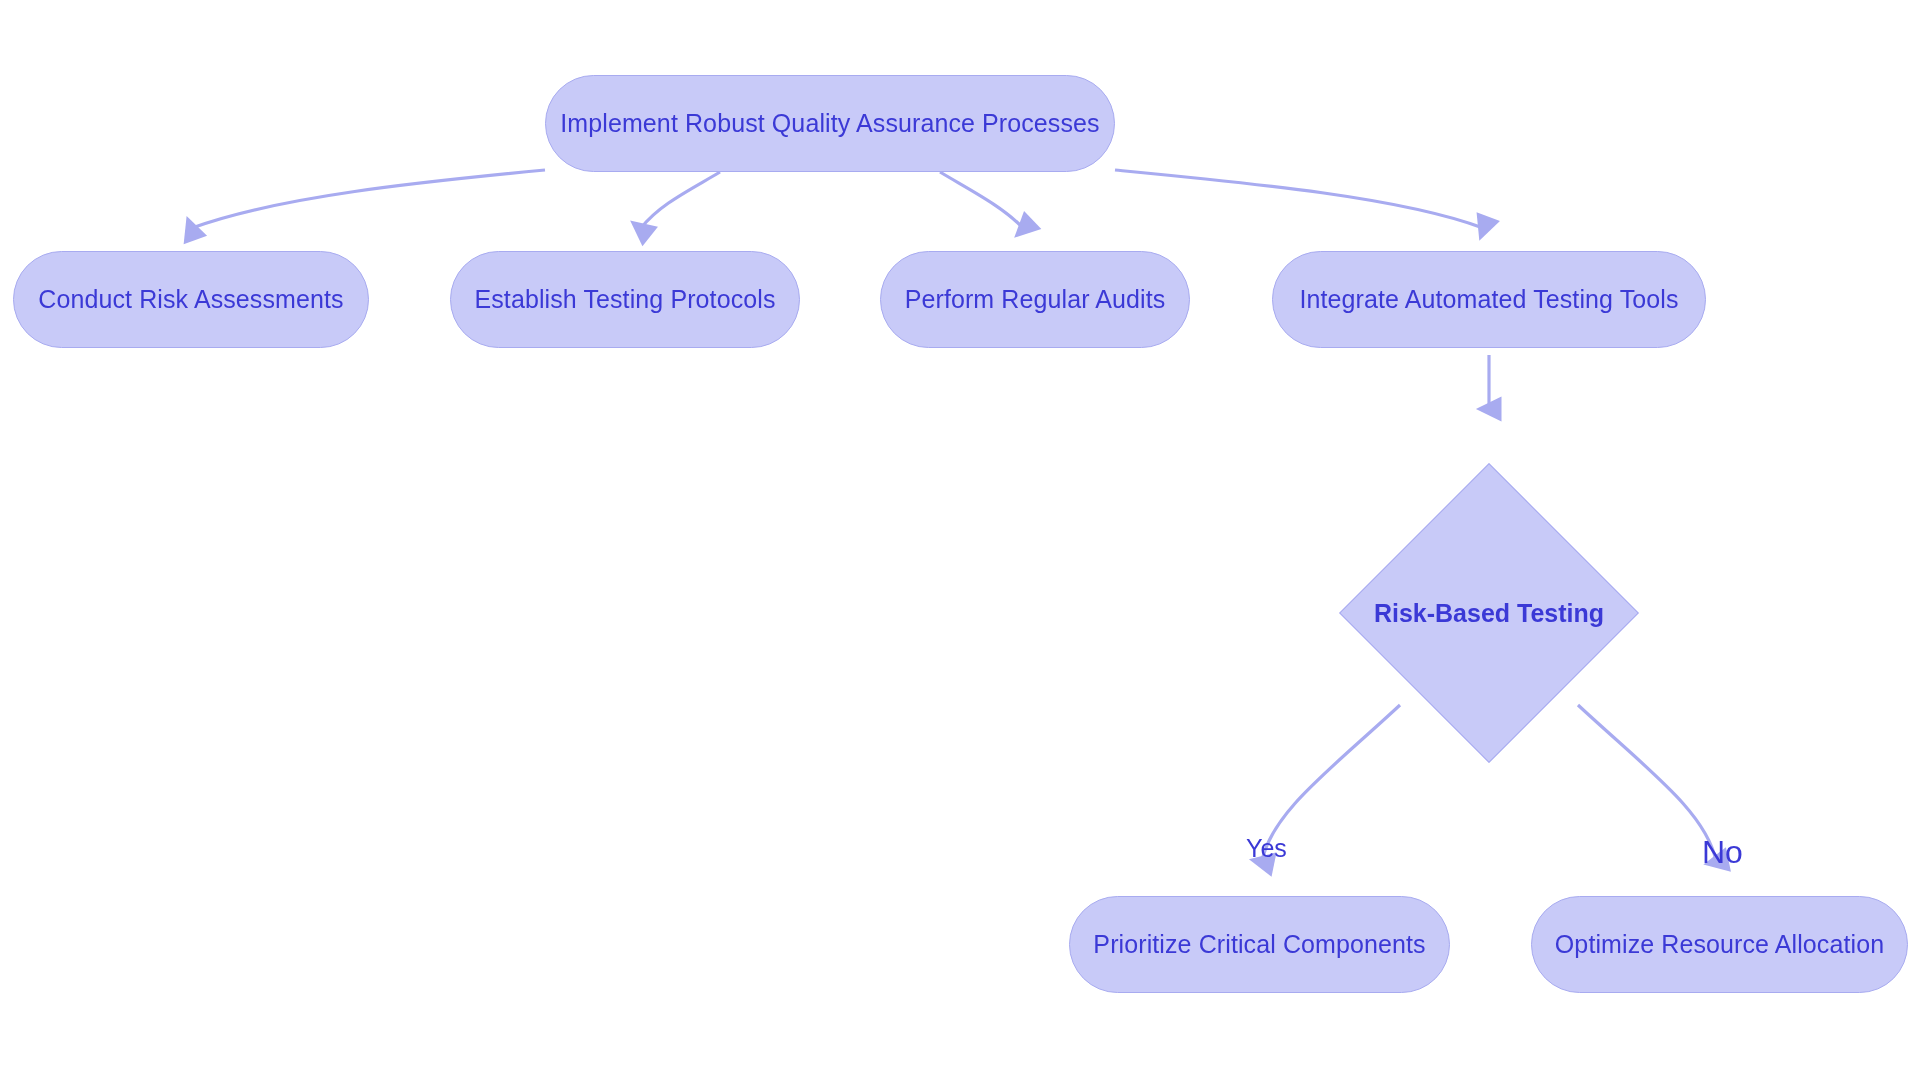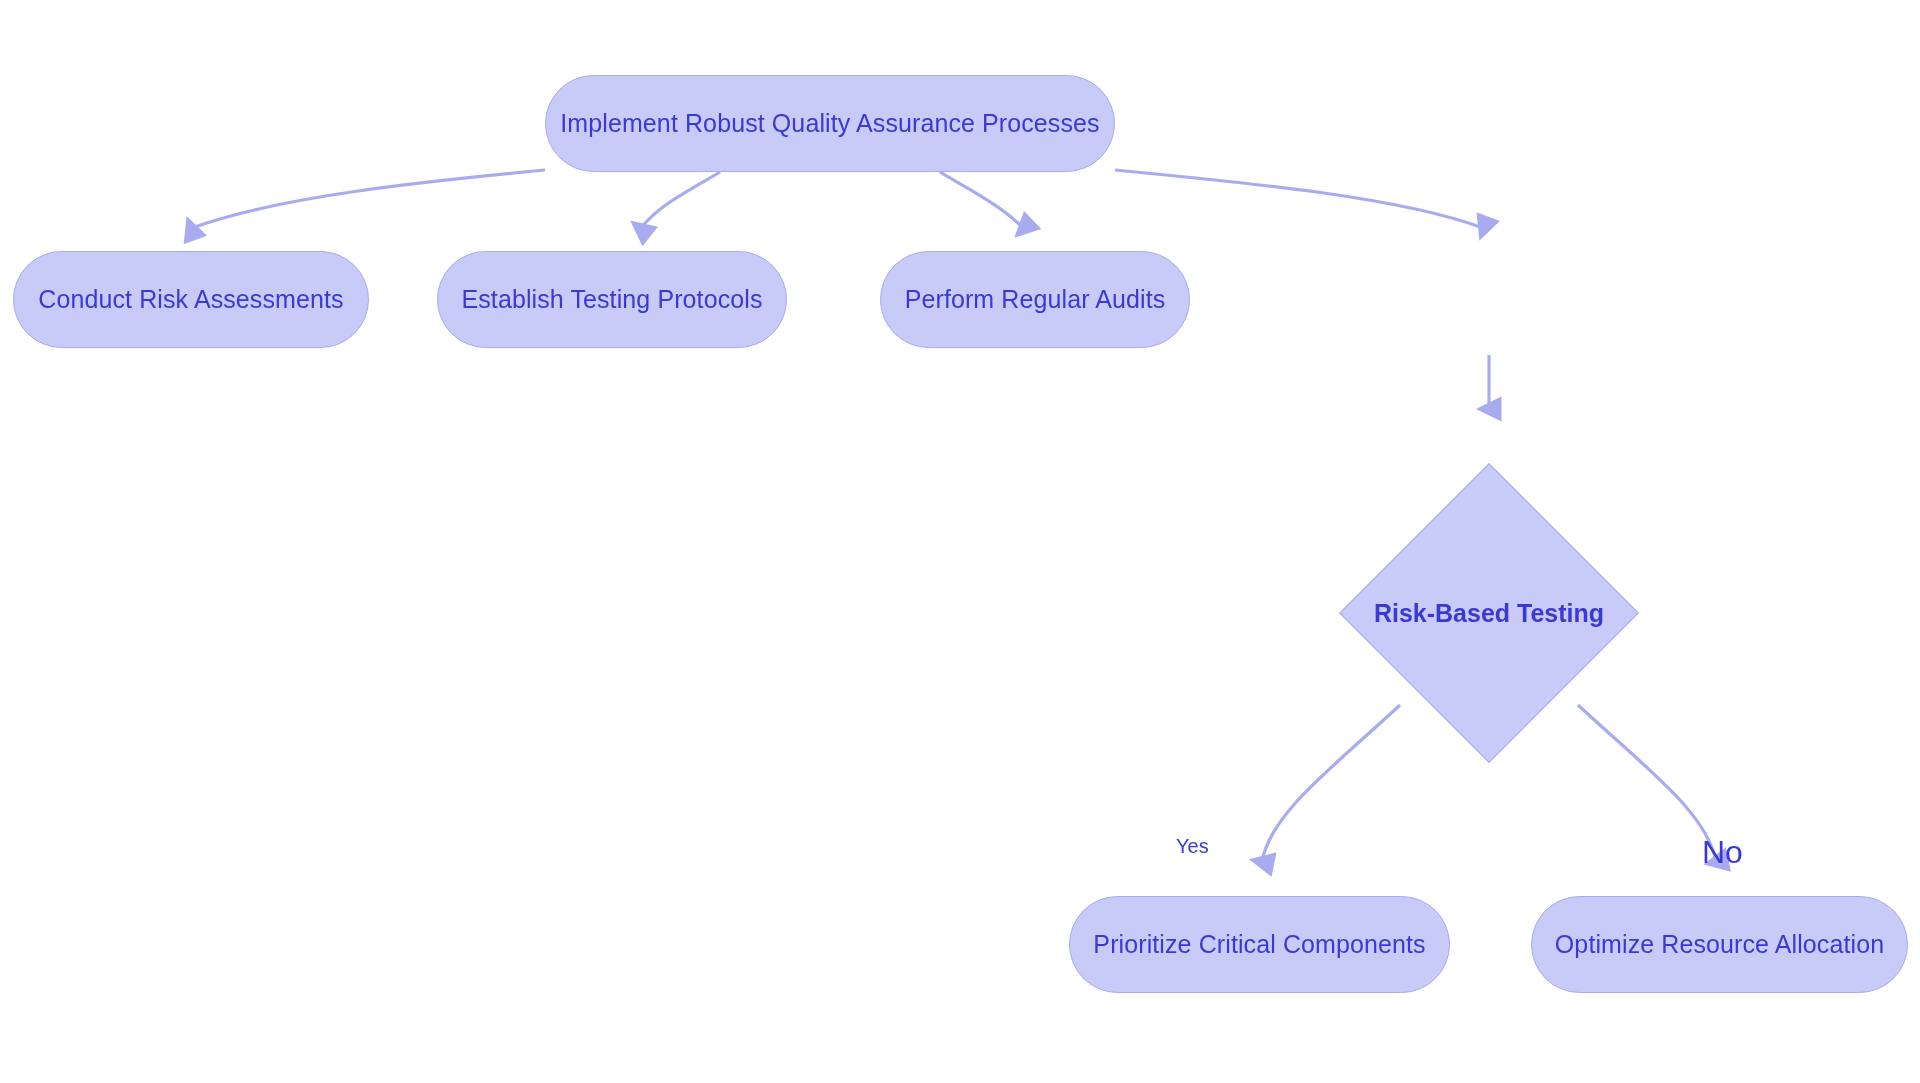--- a/index.html
+++ b/index.html
@@ -107,35 +107,38 @@
   </svg>
 
   <div class="node rounded" style="left:545px; top:75px; width:570px; height:97px; font-size:25px;">
     <span class="node-label">Implement Robust Quality Assurance Processes</span>
   </div>
 
   <div class="node rounded" style="left:13px; top:251px; width:356px; height:97px; font-size:25px;">
     <span class="node-label">Conduct Risk Assessments</span>
   </div>
 
-  <div class="node rounded" style="left:437px; top:251px; width:350px; height:97px; font-size:25px;">
+  <div class="node rounded" style="left:450px; top:251px; width:350px; height:97px; font-size:25px;">
     <span class="node-label">Establish Testing Protocols</span>
   </div>
 
   <div class="node rounded" style="left:880px; top:251px; width:310px; height:97px; font-size:25px;">
     <span class="node-label">Perform Regular Audits</span>
   </div>
 
+  <div class="node rounded" style="left:1272px; top:251px; width:434px; height:97px; font-size:25px;">
+    <span class="node-label">Integrate Automated Testing Tools</span>
+  </div>
 
   <div class="decision-wrap" style="left:1383px; top:507px; width:212px; height:212px;font-weight:bold;">
     <div class="decision-shape"></div>
     <span class="decision-label" style="font-size:25px;">Risk-Based Testing</span>
   </div>
 
-  <span class="edge-label" style="left:1176px; top:836px; font-size:20px;">Yes</span>
+  <span class="edge-label" style="left:1246px; top:836px; font-size:25px;">Yes</span>
 
   <span class="edge-label" style="left:1702px; top:836px; font-size:32px;">No</span>
 
   <div class="node rounded" style="left:1531px; top:896px; width:377px; height:97px; font-size:25px;">
     <span class="node-label">Optimize Resource Allocation</span>
   </div>
 
   <div class="node rounded" style="left:1069px; top:896px; width:381px; height:97px; font-size:25px;">
     <span class="node-label">Prioritize Critical Components</span>
   </div>

